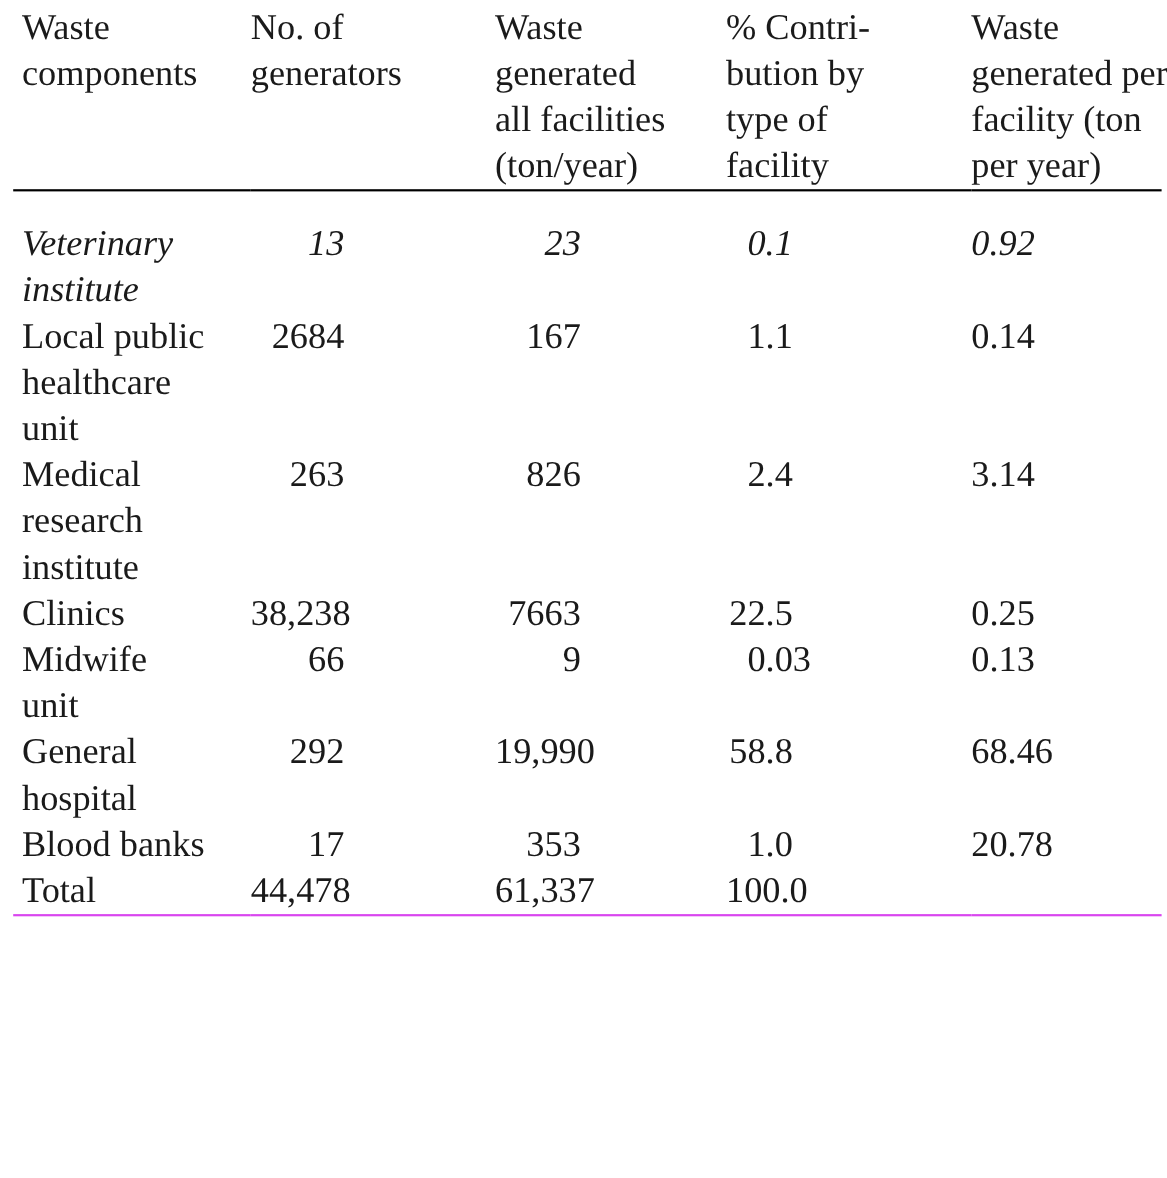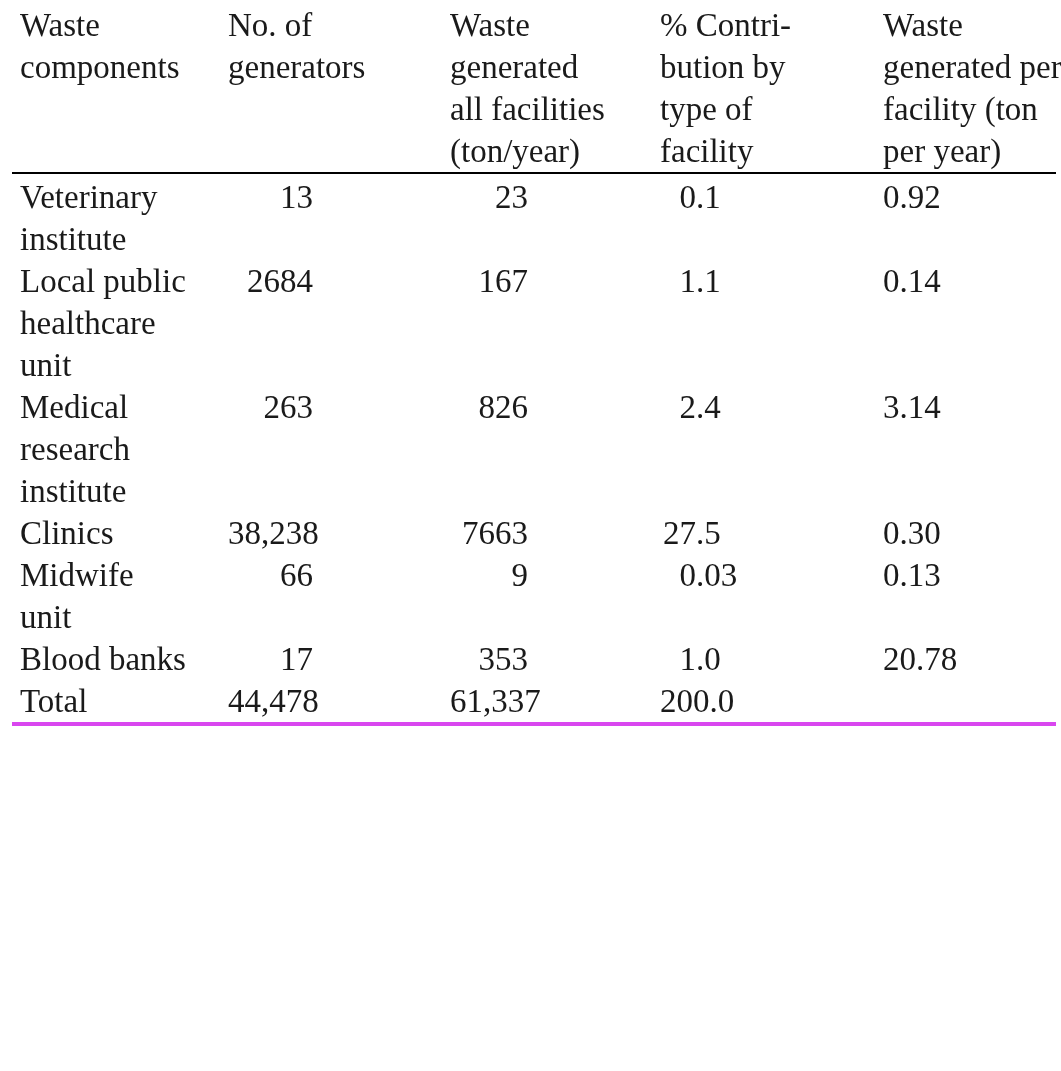--- a/index.html
+++ b/index.html
@@ -14,21 +14,21 @@
   }
   table.doc-table {
     position: absolute;
     left: 12px;
     top: 4px;
     width: 1044px;
     table-layout: fixed;
     border-collapse: collapse;
     font-size: 33px;
     line-height: 42px;
-    border-bottom: 4px solid #d946ef;
+    border-bottom: 2px solid #d946ef;
   }
   col.c1 { width: 216px; }
   col.c2 { width: 222px; }
   col.c3 { width: 210px; }
   col.c4 { width: 223px; }
   col.c5 { width: 173px; }
 
   thead th {
     font-weight: 400;
     text-align: left;
@@ -37,21 +37,21 @@
     white-space: pre;
     overflow: visible;
     border-bottom: 2.5px solid #000;
   }
   thead th.col-1 { padding-left: 8px; }
 
   tbody td {
     vertical-align: top;
     padding: 0;
   }
-  tbody tr:first-child td { padding-top: 2px; }
+  tbody tr:first-child td { padding-top: 27px; font-style: italic; }
 
   td.col-1 { padding-left: 8px; white-space: pre-line; }
   td.num   { text-align: right; font-variant-numeric: tabular-nums; }
   td.col-2 { padding-right: 137px; }
   td.col-3 { padding-right: 132px; }
   td.col-5 { padding-right: 118px; }
 
   
   td.col-4 { text-align: right; padding-right: 145px; }
   .dec-wrap { display: inline-flex; }
@@ -123,50 +123,61 @@
             <span class="dec-int">2</span>
             <span class="dec-frac">.4</span>
           </span></td>
         <td class="num col-5">3.14</td>
       </tr>
       <tr>
         <td class="col-1">Clinics</td>
         <td class="num col-2">38,238</td>
         <td class="num col-3">7663</td>
         <td class="col-4"><span class="dec-wrap">
-            <span class="dec-int">27</span>
+            <span class="dec-int">22</span>
             <span class="dec-frac">.5</span>
           </span></td>
-        <td class="num col-5">0.30</td>
+        <td class="num col-5">0.25</td>
       </tr>
       <tr>
         <td class="col-1">Midwife
 unit</td>
         <td class="num col-2">66</td>
         <td class="num col-3">9</td>
         <td class="col-4"><span class="dec-wrap">
             <span class="dec-int">0</span>
             <span class="dec-frac">.03</span>
           </span></td>
         <td class="num col-5">0.13</td>
+      </tr>
+      <tr>
+        <td class="col-1">General
+hospital</td>
+        <td class="num col-2">292</td>
+        <td class="num col-3">19,990</td>
+        <td class="col-4"><span class="dec-wrap">
+            <span class="dec-int">58</span>
+            <span class="dec-frac">.8</span>
+          </span></td>
+        <td class="num col-5">68.46</td>
       </tr>
       <tr>
         <td class="col-1">Blood banks</td>
         <td class="num col-2">17</td>
         <td class="num col-3">353</td>
         <td class="col-4"><span class="dec-wrap">
             <span class="dec-int">1</span>
             <span class="dec-frac">.0</span>
           </span></td>
         <td class="num col-5">20.78</td>
       </tr>
       <tr>
         <td class="col-1">Total</td>
         <td class="num col-2">44,478</td>
         <td class="num col-3">61,337</td>
         <td class="col-4"><span class="dec-wrap">
-            <span class="dec-int">200</span>
+            <span class="dec-int">100</span>
             <span class="dec-frac">.0</span>
           </span></td>
         <td class="num col-5"></td>
       </tr>
     </tbody>
 </table>
 
 </body></html>

